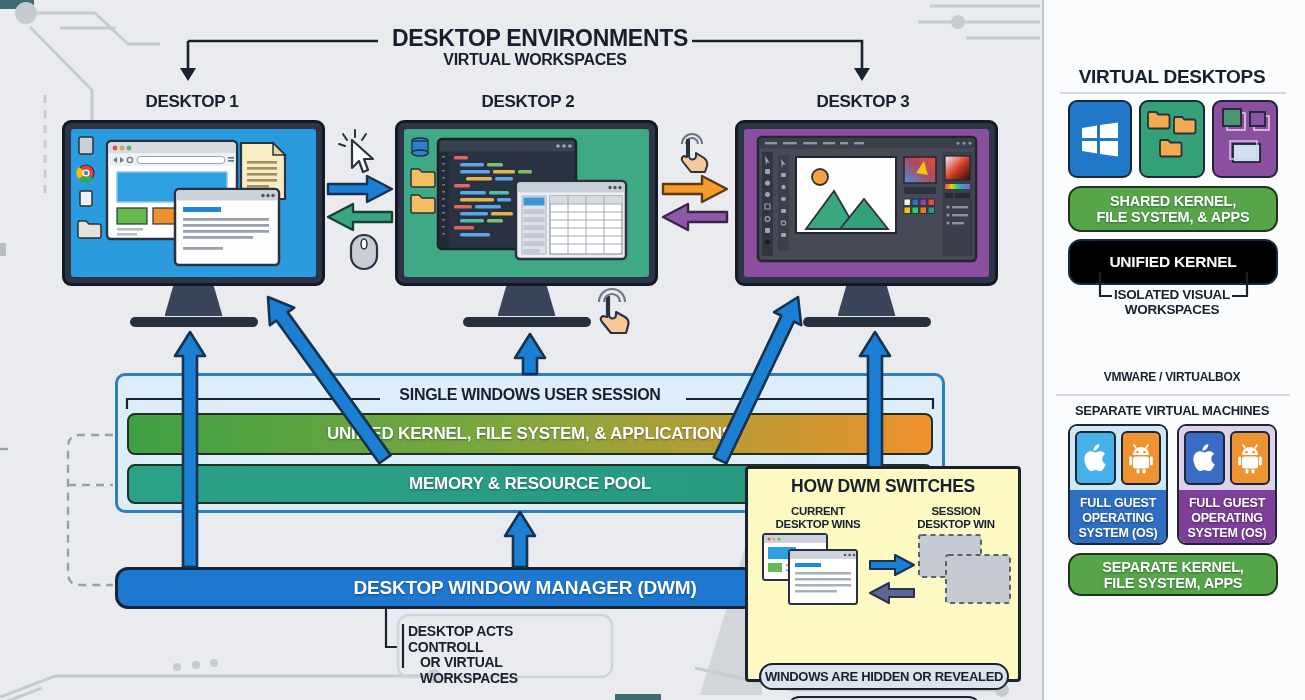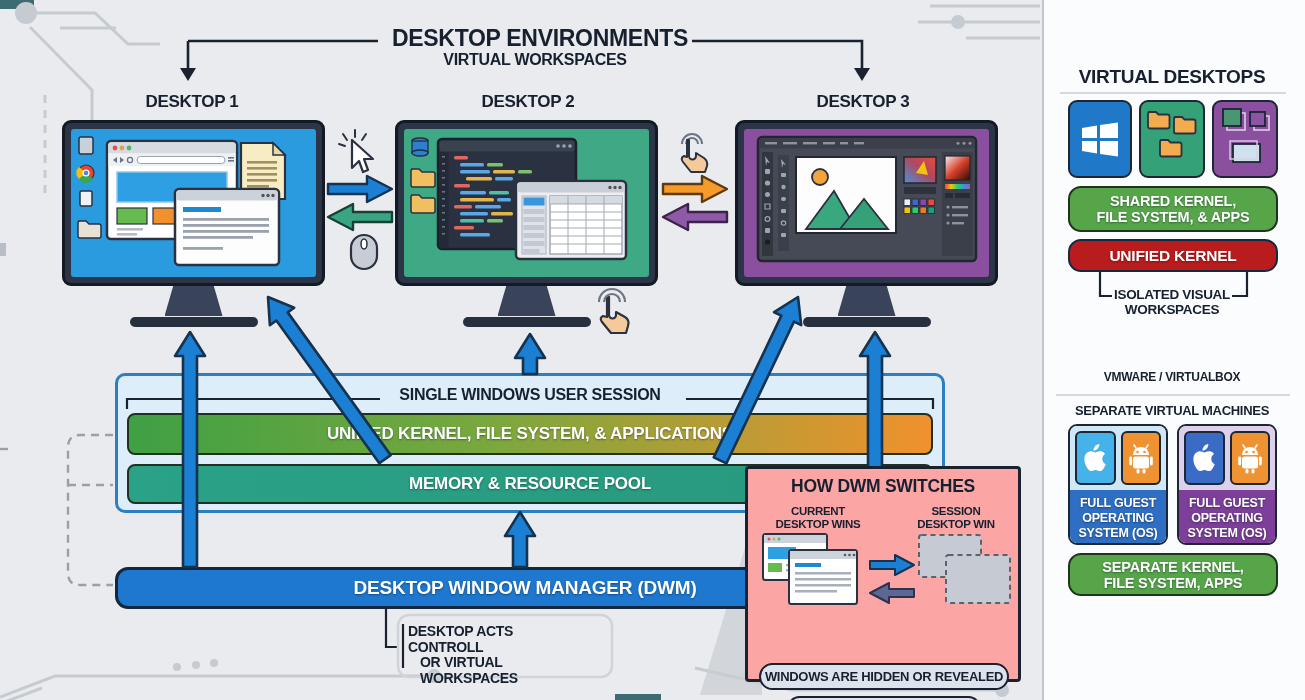--- a/index.html
+++ b/index.html
@@ -19,21 +19,21 @@
          clip-path:polygon(15% 0,85% 0,100% 100%,0 100%);}
   .base{margin:1px auto 0;width:128px;height:10px;background:#27303f;border-radius:5px;}
   
   #session-box{position:absolute;left:115px;top:373px;width:830px;height:140px;background:#ddeefa;
                border:3px solid #2d7fc1;border-radius:10px;box-sizing:border-box;z-index:8;}
   .layer-bar{position:absolute;left:127px;width:806px;border:2.5px solid #203021;border-radius:8px;
              box-sizing:border-box;display:flex;align-items:center;justify-content:center;
              color:#fff;font-weight:700;font-size:17px;z-index:12;
              text-shadow:0 1px 2px rgba(10,20,30,.45);letter-spacing:-0.2px;}
   
-  #howbox{position:absolute;left:745px;top:466px;width:276px;height:216px;background:#fca5a5;
+  #howbox{position:absolute;left:745px;top:466px;width:276px;height:216px;background:#fef9c3;
           border:3px solid #1a2230;border-radius:4px;box-sizing:border-box;z-index:50;}
   .pill{position:absolute;background:#dde3ec;border:2.5px solid #1a2230;border-radius:14px;
         display:flex;align-items:center;justify-content:center;font-weight:700;color:#16202e;
         letter-spacing:-0.3px;box-sizing:border-box;margin-top:48px;}
   
   #sidebar-bg{position:absolute;left:1042px;top:0;width:263px;height:700px;background:#fbfcfd;
               border-left:2px solid #c2c7cf;box-sizing:border-box;z-index:2;}
   .sb{z-index:5;}
   .vmcard{position:absolute;top:424px;width:100px;height:121px;border:2.5px solid #1c2634;
           border-radius:9px;overflow:hidden;box-sizing:border-box;z-index:5;}
@@ -505,21 +505,21 @@
       <rect x="19" y="42" width="27" height="18" fill="#cfe0ef" stroke="#1c2634" stroke-width="1.8"></rect>
       <rect x="16" y="39" width="27" height="18" fill="none" stroke="#d9cfe4" stroke-width="1.4"></rect>
     </svg>
   </div>
 
   <div class="bar sb" style="left:1068px;top:186px;width:210px;height:46px;background:#56a649;
        border:2.5px solid #20331c;font-size:14.5px;box-sizing:border-box">
     <div>SHARED KERNEL,</div>
     <div>FILE SYSTEM, &amp; APPS</div>
   </div>
-  <div class="bar sb" style="left:1068px;top:239px;width:210px;height:33px;background:#b91c1c;
+  <div class="bar sb" style="left:1068px;top:239px;width:210px;height:46px;background:#000000;
        border:2.5px solid #142a42;font-size:15.5px;box-sizing:border-box">UNIFIED KERNEL</div>
 
   <div class="abs txt sb" style="left:1072px;top:287px;width:200px;font-size:13.5px">
     <div>ISOLATED VISUAL</div>
     <div>WORKSPACES</div>
   </div>
 
   <div class="abs txt sb" style="left:1052px;top:371px;width:240px;font-size:12px">VMWARE / VIRTUALBOX</div>
   <div class="abs sb" style="left:1056px;top:394px;width:234px;height:2px;background:#d5d8dd"></div>
   <div class="abs txt sb" style="left:1052px;top:404px;width:240px;font-size:13px">SEPARATE VIRTUAL MACHINES</div>

